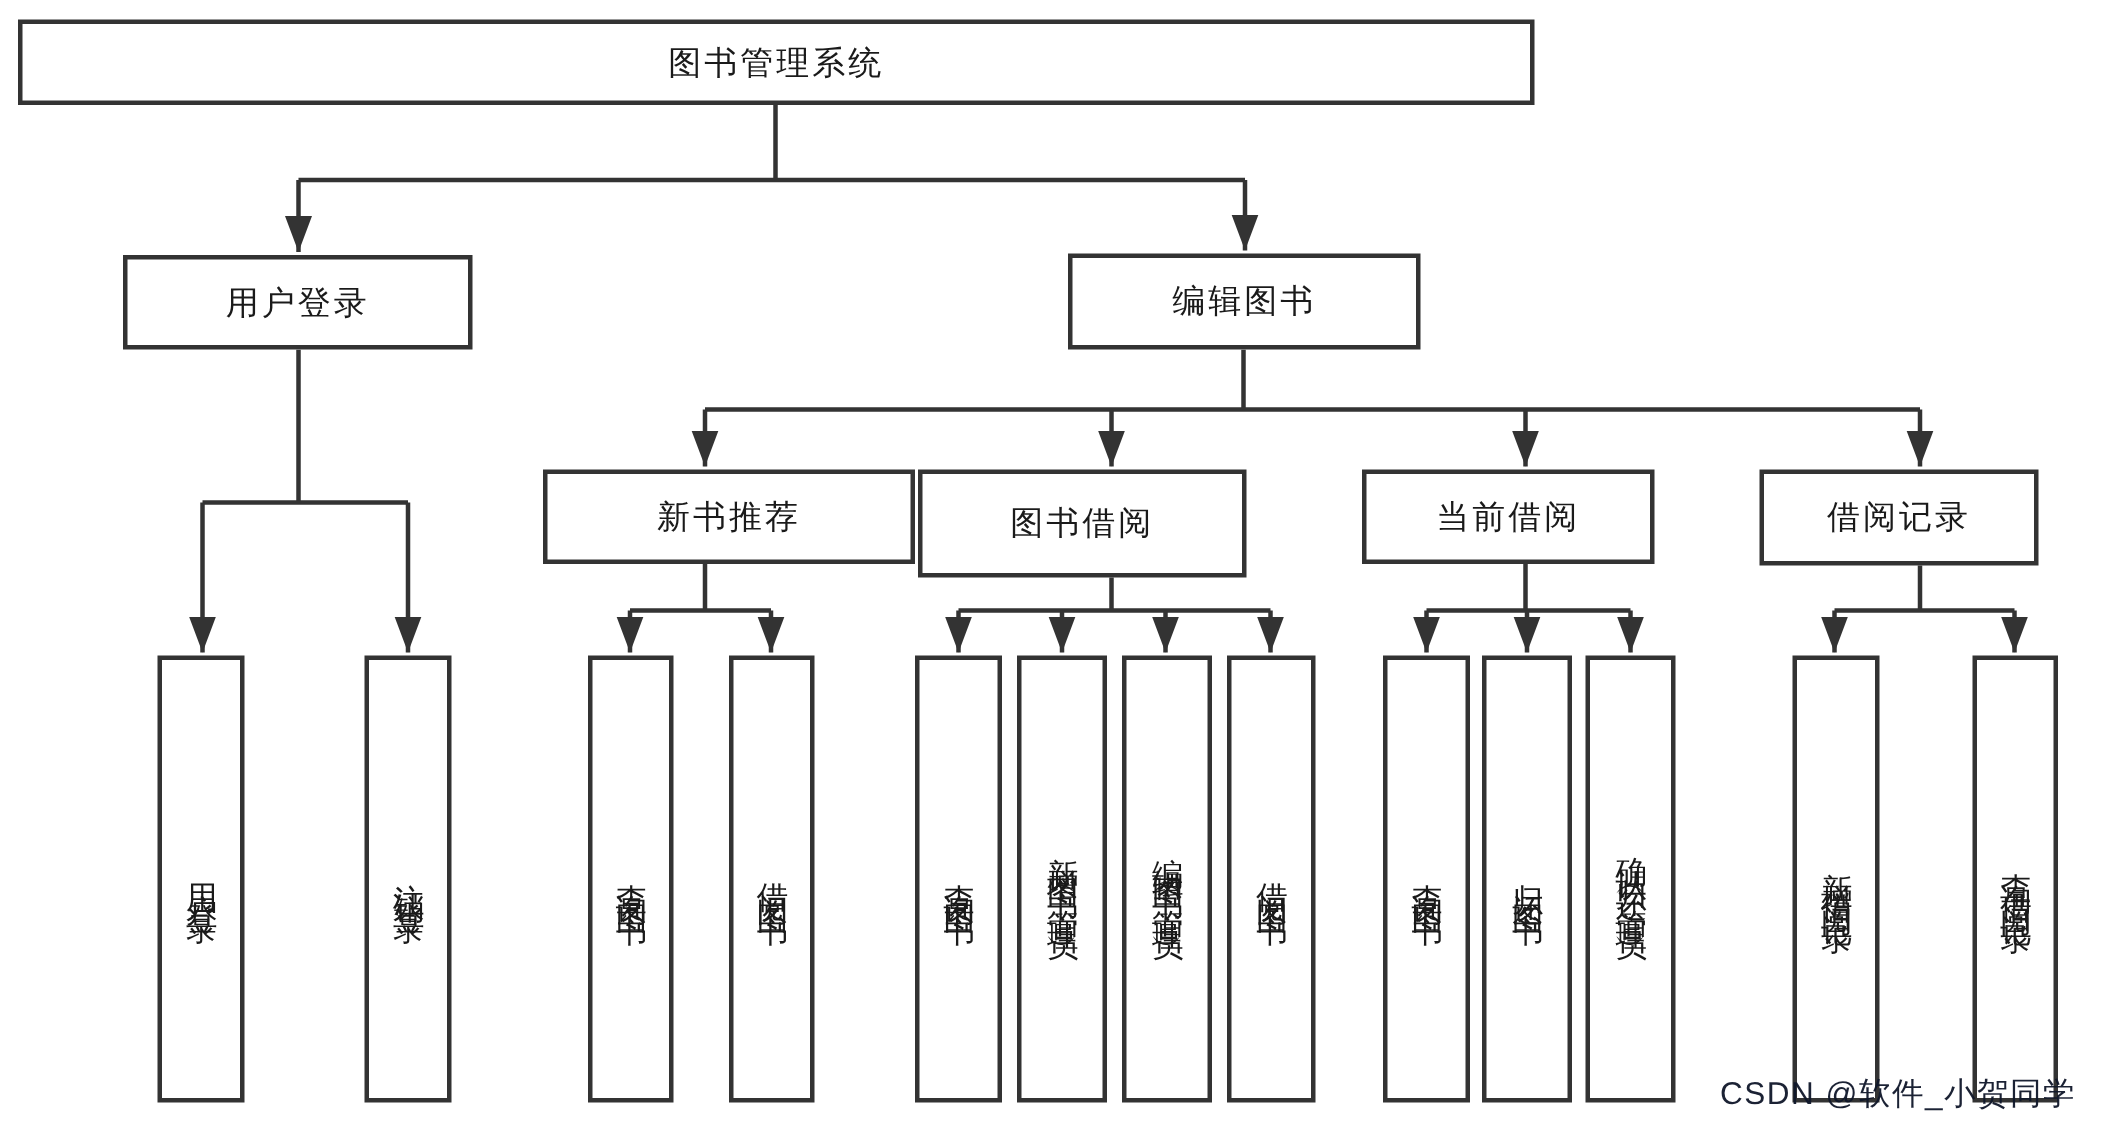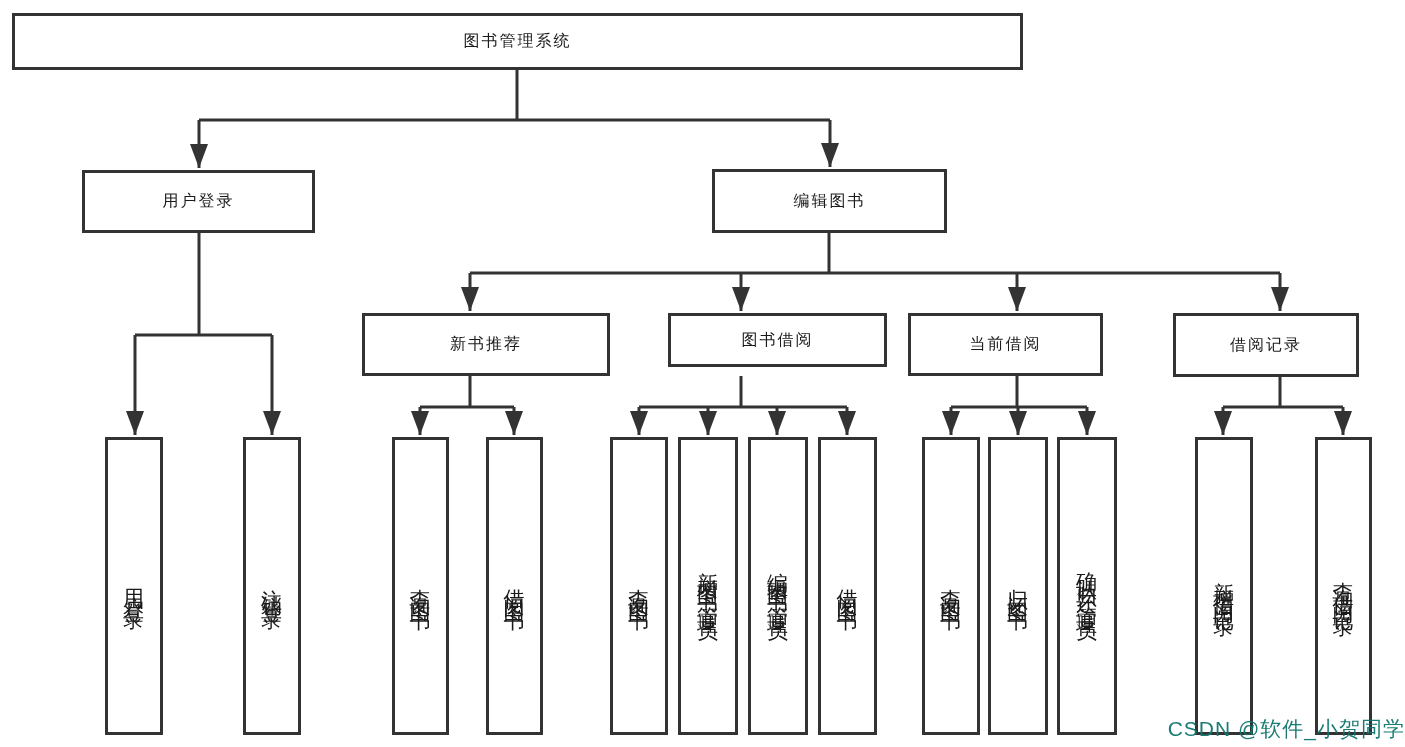--- a/index.html
+++ b/index.html
@@ -27,38 +27,38 @@
     position: absolute;
     box-sizing: border-box;
     border: 3px solid #333333;
     background: #ffffff;
     display: flex;
     align-items: center;
     justify-content: center;
     color: #1a1a1a;
   }
   .node.h {
-    font-size: 16px;
+    font-size: 22px;
     letter-spacing: 2px;
     white-space: nowrap;
   }
   .node.leaf span {
     writing-mode: vertical-rl;
     text-orientation: mixed;
     font-size: 21px;
     letter-spacing: 7px;
     line-height: 1;
     color: #1a1a1a;
   }
   .watermark {
     position: absolute;
-    right: 0;
+    right: 21px;
     bottom: 4px;
     font-size: 21px;
-    color: #0f766e;
+    color: #0f172a;
     opacity: 0.95;
     white-space: nowrap;
     letter-spacing: 1px;
   }
 </style>
 </head>
 <body>
 
 <div class="canvas">
 
@@ -116,21 +116,21 @@
   <div class="node h" style="left:82px;top:170px;width:233px;height:63px">
     <span>用户登录</span>
   </div>
   <div class="node h" style="left:712px;top:169px;width:235px;height:64px">
     <span>编辑图书</span>
   </div>
 
   <div class="node h" style="left:362px;top:313px;width:248px;height:63px">
     <span>新书推荐</span>
   </div>
-  <div class="node h" style="left:668px;top:313px;width:219px;height:54px">
+  <div class="node h" style="left:612px;top:313px;width:219px;height:72px">
     <span>图书借阅</span>
   </div>
   <div class="node h" style="left:908px;top:313px;width:195px;height:63px">
     <span>当前借阅</span>
   </div>
   <div class="node h" style="left:1173px;top:313px;width:186px;height:64px">
     <span>借阅记录</span>
   </div>
 
   <div class="node leaf" style="left:105px;top:437px;width:58px;height:298px">

